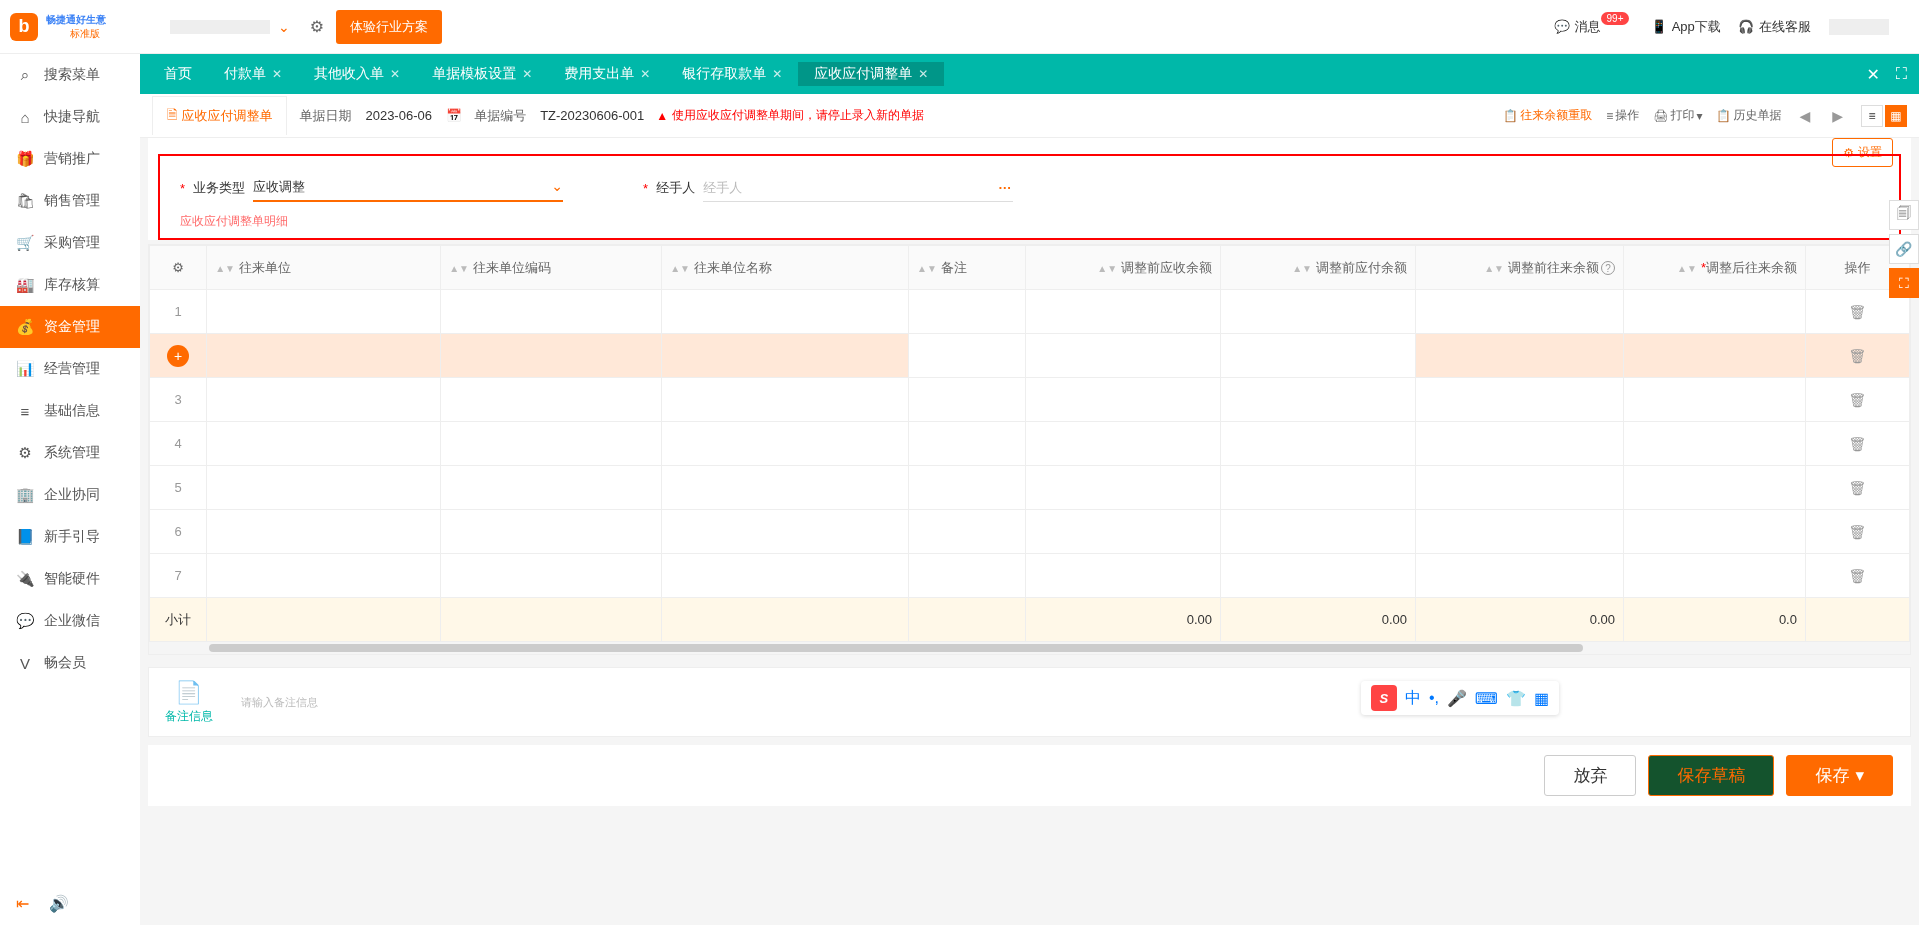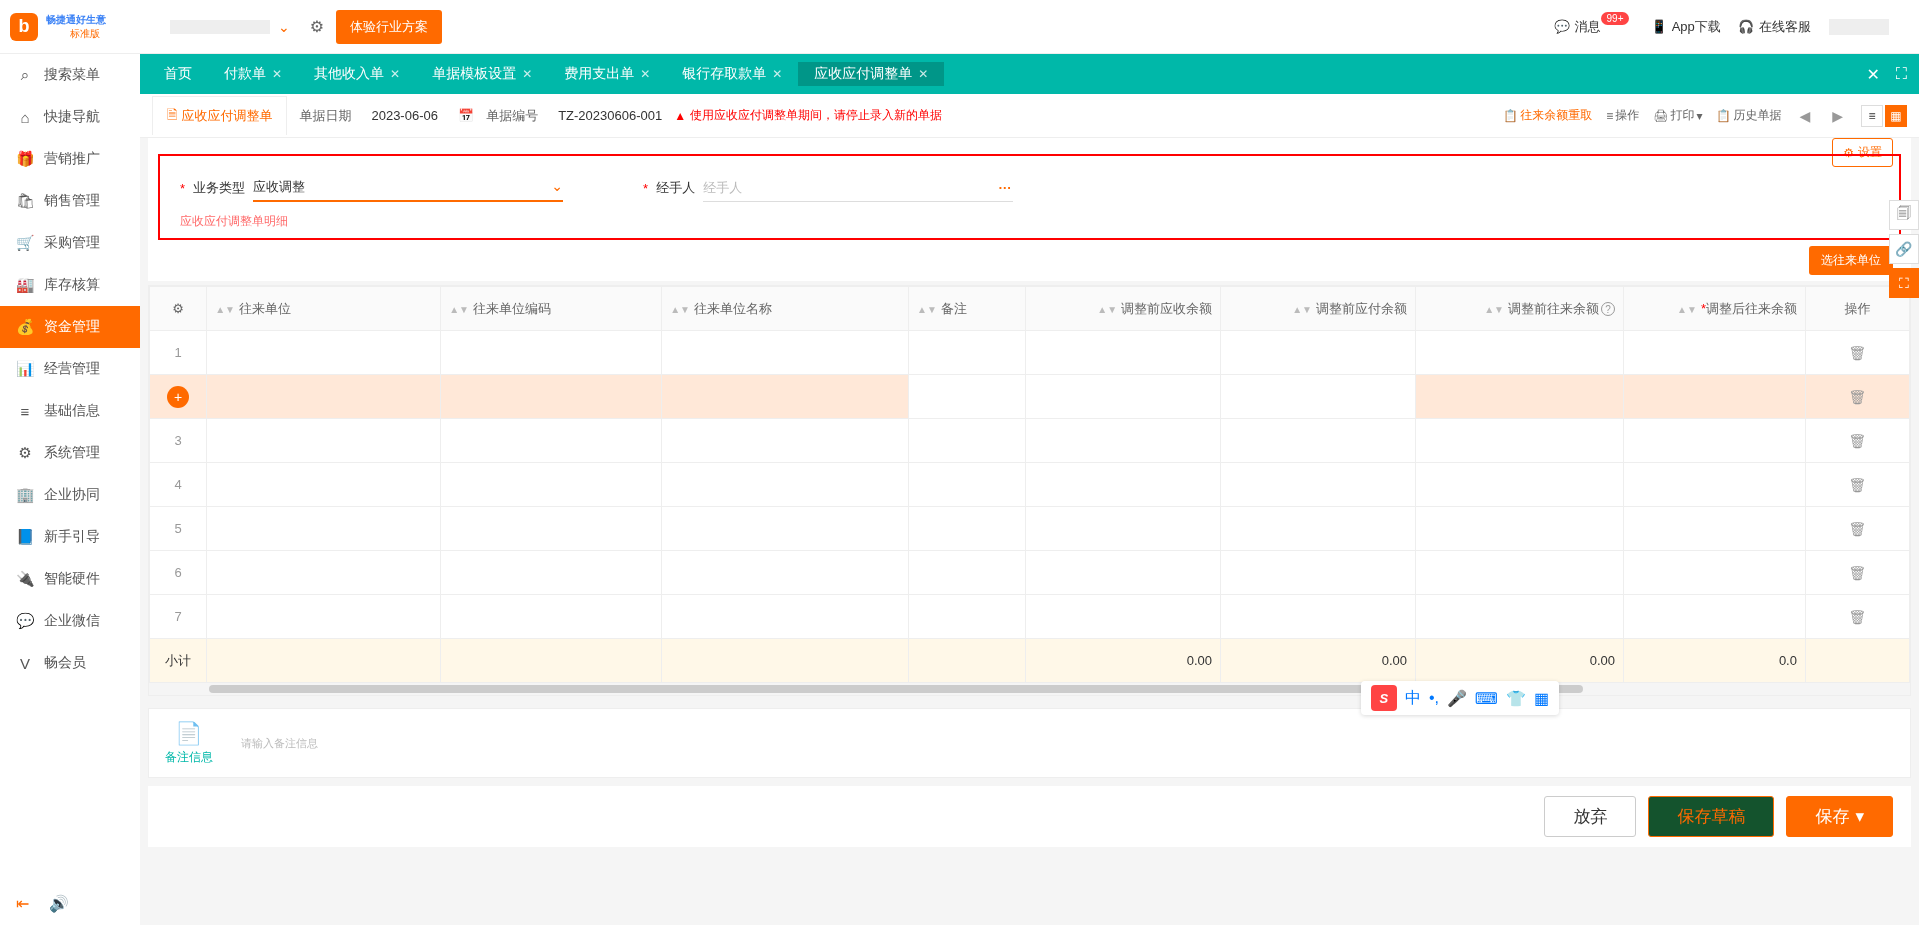--- a/index.html
+++ b/index.html
@@ -36,21 +36,21 @@
 .tabs { background: #00b8a9; display: flex; align-items: center; height: 40px; padding-left: 8px; position: relative; }
 .tab { padding: 0 16px; height: 24px; display: flex; align-items: center; gap: 6px; color: #fff; cursor: pointer; font-size: 14px; }
 .tab.active { background: #009688; }
 .tab-close { font-size: 12px; opacity: 0.8; }
 .tabs-right { margin-left: auto; display: flex; align-items: center; gap: 8px; padding-right: 8px; color: #fff; }
 .tabs-right span { cursor: pointer; font-size: 16px; padding: 4px; }
 
 
 .doc-header { background: #fff; display: flex; align-items: center; height: 44px; padding: 0 12px; gap: 12px; border-bottom: 1px solid #eee; }
 .doc-title-tab { border: 1px solid #eee; border-bottom: none; padding: 8px 14px; color: #ff6a00; display: flex; align-items: center; gap: 4px; font-size: 13px; }
-.doc-field { display: flex; align-items: center; gap: 20px; font-size: 13px; color: #666; }
+.doc-field { display: flex; align-items: center; gap: 14px; font-size: 13px; color: #666; }
 .doc-field .val { color: #333; }
 .cal-icon { color: #ff6a00; }
 .alert { color: #ff0000; display: flex; align-items: center; gap: 4px; font-size: 12px; }
 .doc-header-right { margin-left: auto; display: flex; align-items: center; gap: 14px; font-size: 12px; }
 .dr-link { color: #ff6a00; display: flex; align-items: center; gap: 2px; cursor: pointer; }
 .dr-grey { color: #666; display: flex; align-items: center; gap: 2px; cursor: pointer; }
 .nav-arrow { color: #999; cursor: pointer; padding: 2px 4px; font-size: 14px; }
 .view-toggle { display: flex; gap: 2px; }
 .vt-btn { width: 22px; height: 22px; border: 1px solid #ddd; display: flex; align-items: center; justify-content: center; cursor: pointer; font-size: 12px; }
 .vt-btn.active { background: #ff6a00; color: #fff; border-color: #ff6a00; }
@@ -303,23 +303,20 @@
           </div>
           <div class="form-field">
             <span class="req">*</span>
             <span class="field-label">经手人</span>
             <div class="text-input">
               <span class="placeholder">经手人</span>
               <span class="dots">⋯</span>
             </div>
           </div>
           <div class="red-sub">应收应付调整单明细</div>
-        </div>
-        <div class="clearfix">
-          <button class="select-entity-btn">选往来单位</button>
         </div>
       </div>
 
       <div class="table-wrap">
         <div class="table-scroll">
         <table>
           <colgroup>
             <col style="width:44px">
                 <col style="width:180px">
                 <col style="width:170px">

